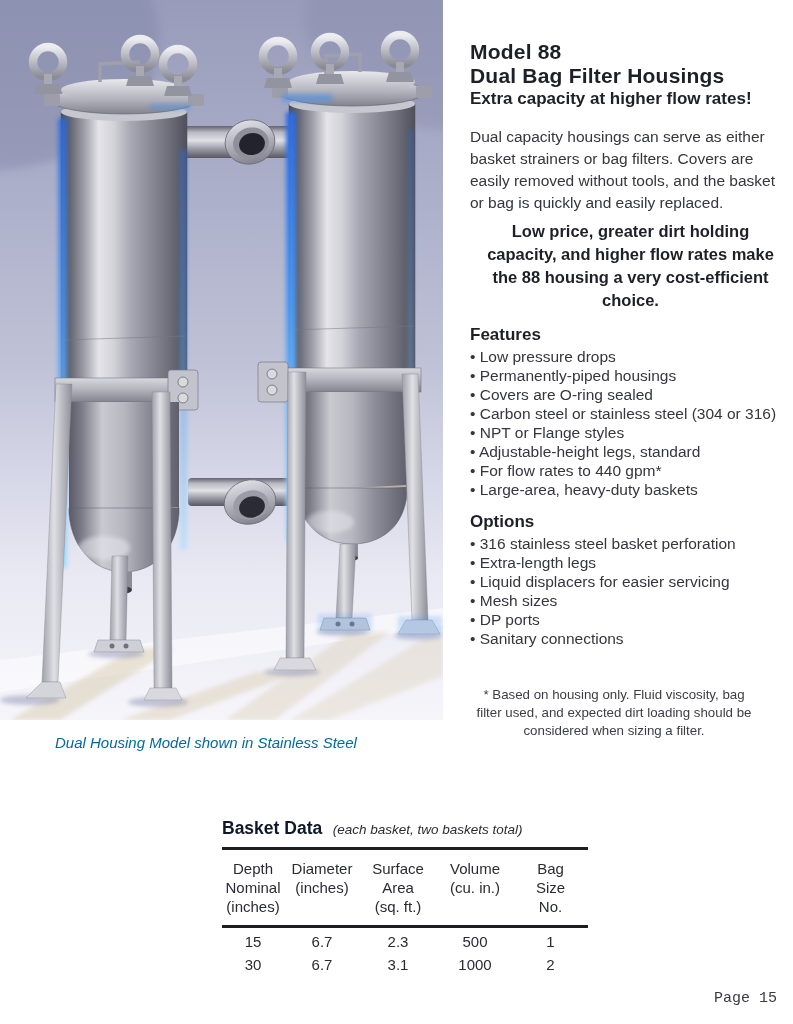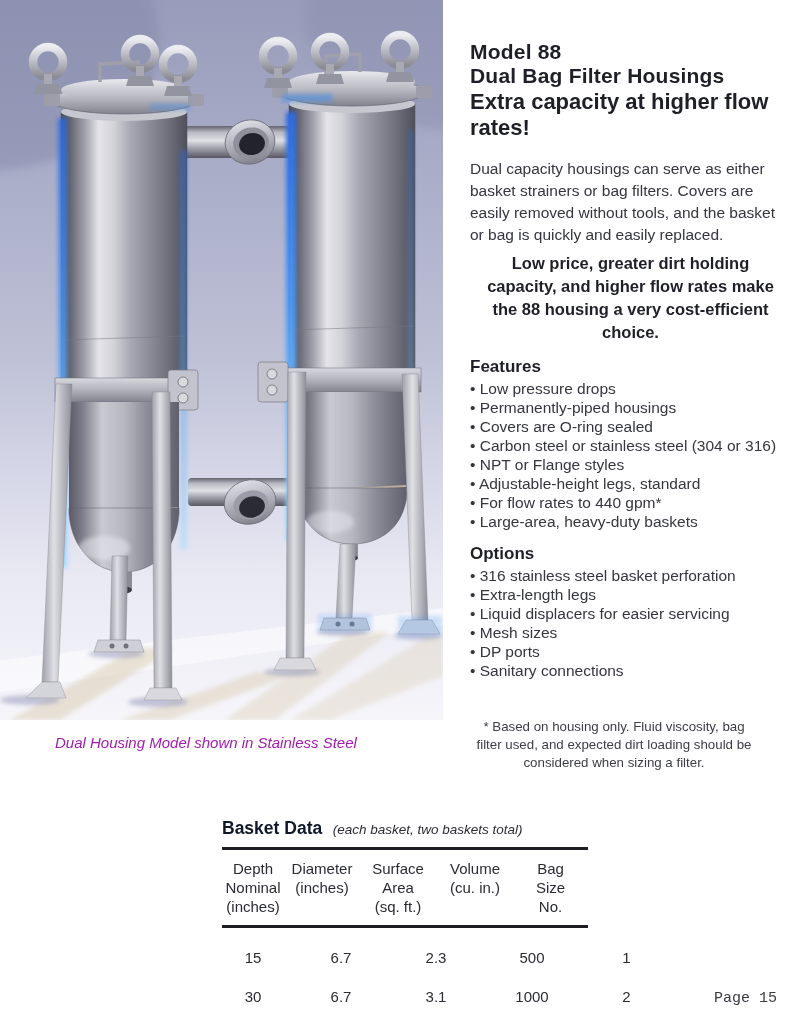--- a/index.html
+++ b/index.html
@@ -1,39 +1,39 @@
 <!DOCTYPE html>
 <html><head>
 <meta charset="utf-8">
 <style>
   html,body{margin:0;padding:0;background:#ffffff;}
   .page{position:relative;width:793px;height:1024px;background:#ffffff;overflow:hidden;
         font-family:"Liberation Sans",sans-serif;color:#35363e;}
   .photo{position:absolute;left:0;top:0;width:443px;height:720px;margin:0;}
   .photo svg{display:block;width:443px;height:720px;}
-  .caption{position:absolute;left:55px;top:734px;font-size:15px;font-style:italic;color:#a21caf;margin:0;text-align:right;}
+  .caption{position:absolute;left:55px;top:734px;font-size:15px;font-style:italic;color:#0369a1;margin:0;text-align:right;}
   .article{position:absolute;left:470px;top:0;width:305px;}
   h1{margin:40px 0 0 0;font-size:21px;line-height:24px;color:#1f2027;letter-spacing:.2px;}
   h1 span{display:block;}
-  .tagline{margin:1px 0 0 0;font-size:22px;font-weight:bold;color:#1f2027;}
+  .tagline{margin:1px 0 0 0;font-size:17px;font-weight:bold;color:#1f2027;}
   .intro{margin:17px 0 0 0;font-size:15.5px;line-height:22px;color:#35363e;}
   .value{margin:6px 0 0 16px;font-size:16.5px;font-weight:bold;line-height:23px;color:#1f2027;text-align:center;}
   h2{margin:13px 0 2px 0;font-size:17px;color:#1f2027;}
   ul.bullets{margin:0;padding:0;list-style:none;}
   ul.bullets li{font-size:15.5px;line-height:19px;padding-left:13px;text-indent:-13px;white-space:nowrap;}
   ul.bullets li::before{content:"\2022  ";}
   .footnote{margin:38px 0 0 2px;width:284px;font-size:13.3px;line-height:1.34;text-align:center;color:#3c3d45;}
   .basket{position:absolute;left:222px;top:818px;width:366px;color:#2b2c33;}
   .basket-title-row{white-space:nowrap;}
   .bt{font-size:17.5px;font-weight:bold;color:#0f172a;}
   .bn{font-size:13.5px;font-style:italic;margin-left:6px;color:#2b2c33;}
   .rule{height:3px;background:#1d1e24;margin-top:8px;}
   .thead{display:grid;grid-template-columns:62px 76px 76px 78px 73px;margin-top:9px;margin-bottom:9px;}
   .thead .hc{font-size:15px;line-height:19px;text-align:center;white-space:pre-line;}
-  .trow{display:grid;grid-template-columns:62px 76px 76px 78px 73px;margin-top:21px;gap:19px;}
+  .trow{display:grid;grid-template-columns:62px 76px 76px 78px 73px;margin-top:5px;}
   .trow .tc{font-size:15px;line-height:18px;text-align:center;}
   .tbody{margin-top:5px;}
   .page-label{position:absolute;right:16px;top:990px;font-size:15px;color:#3a3b44;margin:0;font-family:Liberation Mono, monospace;}
 </style>
 </head>
 <body>
 
 <div class="page">
 
   <figure class="photo">

